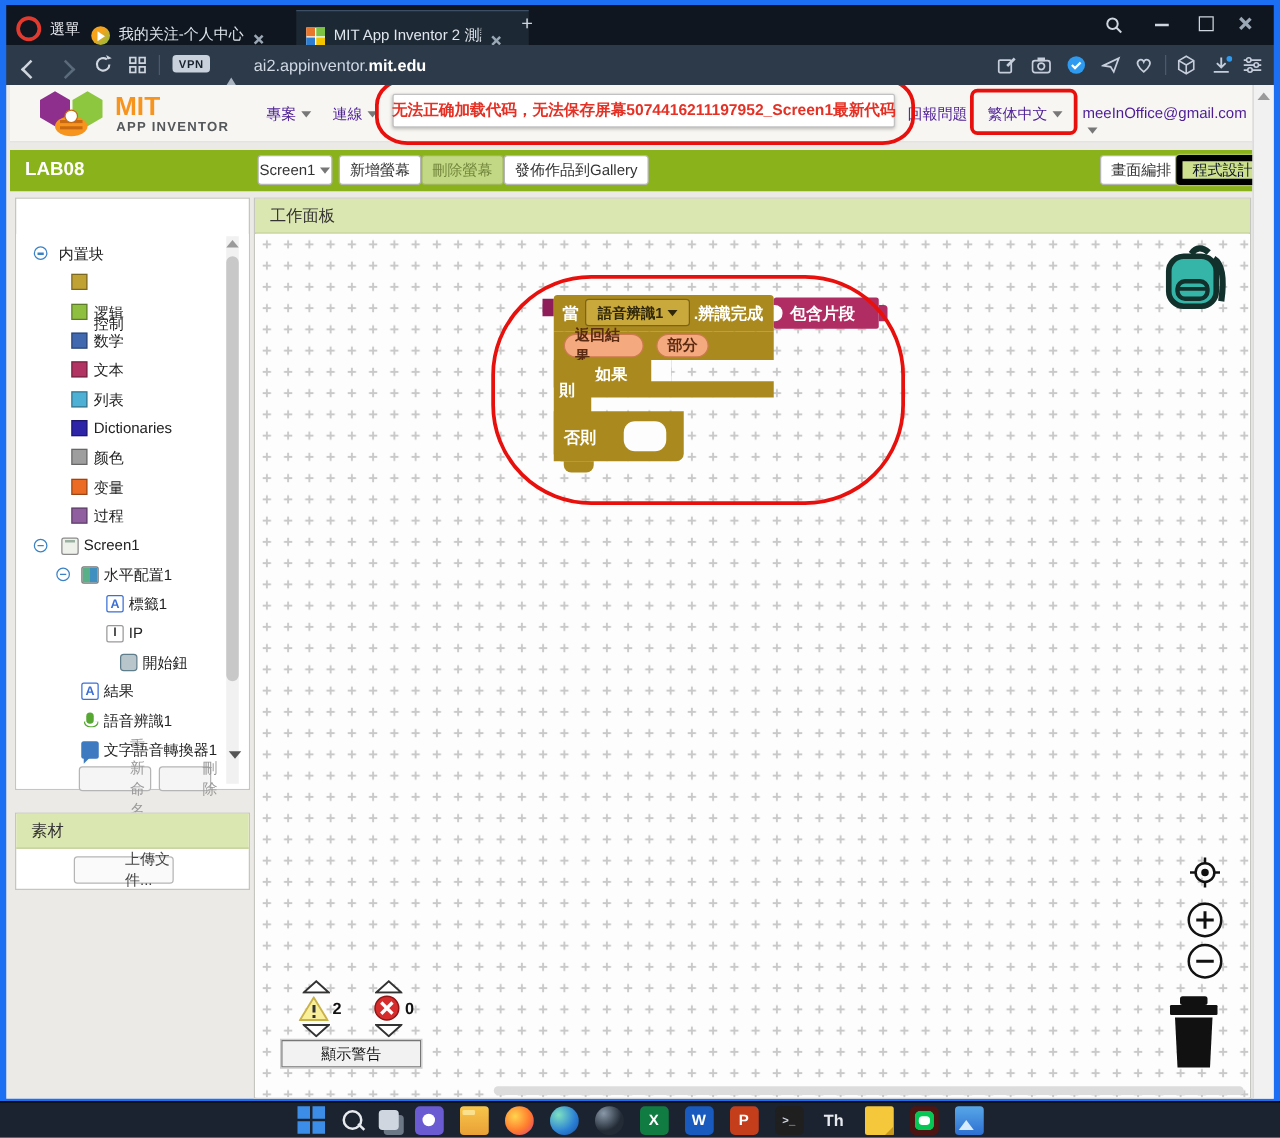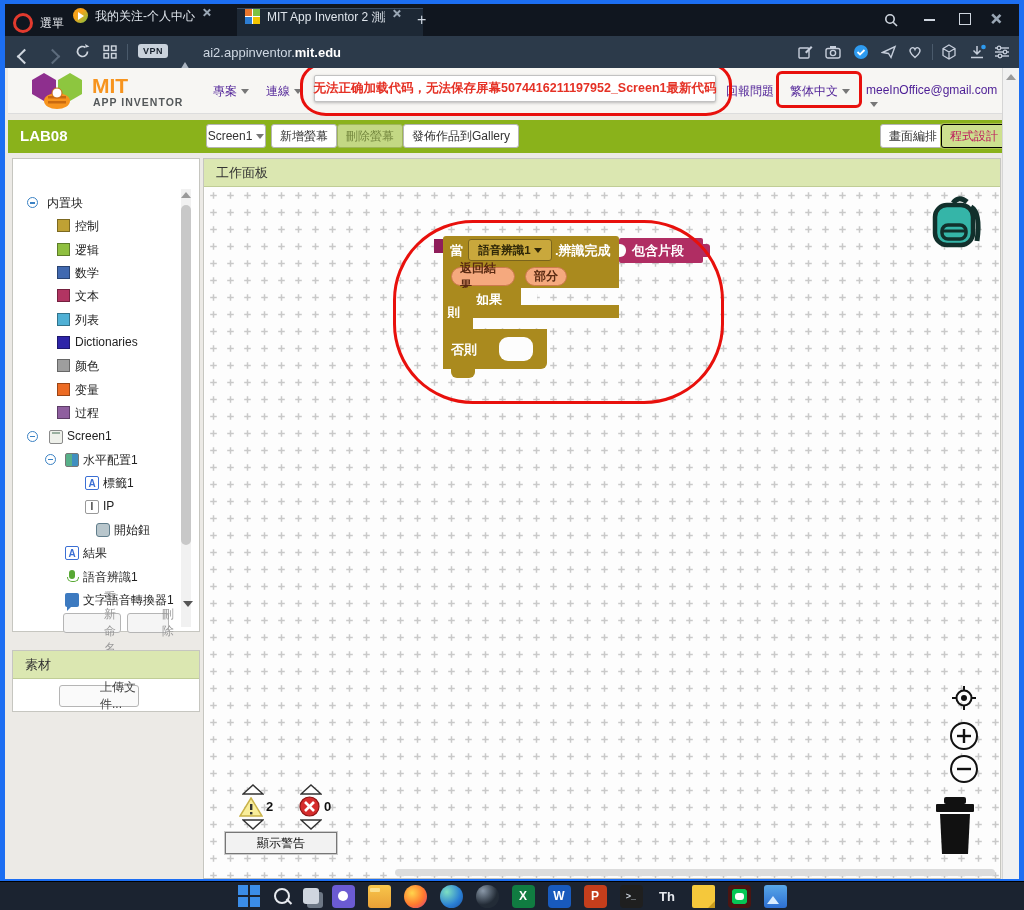--- a/index.html
+++ b/index.html
@@ -3,21 +3,21 @@
 <meta charset="utf-8">
 <style>
   html,body{margin:0;padding:0;background:#444;}
   #screen{position:relative;width:1024px;height:910px;background:#1c6ef2;overflow:hidden;
     font-family:"Liberation Sans","DejaVu Sans",sans-serif;-webkit-font-smoothing:antialiased;}
   .abs{position:absolute;}
   
   #tabbar{position:absolute;left:5px;right:5px;top:4px;height:32px;background:#10161f;}
   #toolbar{position:absolute;left:5px;right:5px;top:36px;height:32px;background:#2c3a4a;}
   #page{position:absolute;left:5px;right:5px;top:68px;height:811px;background:#eceae6;overflow:hidden;}
-  .tab{position:absolute;top:4px;height:28px;display:flex;align-items:flex-start;gap:7px;padding:0 8px;
+  .tab{position:absolute;top:4px;height:28px;display:flex;align-items:flex-end;gap:7px;padding:0 8px;
        color:#dfe5ec;font-size:12px;white-space:nowrap;overflow:hidden;}
   .tab.active{background:#1d2835;border-top:1px solid #3c4f66;}
   .tab .title{overflow:hidden;text-overflow:clip;max-width:118px;}
   .xbars{position:relative;width:9px;height:9px;flex:0 0 9px;}
   .xbars::before,.xbars::after{content:"";position:absolute;left:4px;top:0;width:1.5px;height:9px;background:#9aa7b5;}
   .xbars::before{transform:rotate(45deg);}.xbars::after{transform:rotate(-45deg);}
   .o-logo{width:14px;height:14px;border:3px solid #e23a2e;border-radius:50%;}
   .fav1{width:15px;height:15px;border-radius:50%;background:linear-gradient(135deg,#f7a21b 40%,#7dc242);position:relative;}
   .fav1::after{content:"";position:absolute;left:5px;top:4px;border-left:6px solid #fff;border-top:4px solid transparent;border-bottom:4px solid transparent;}
   .fav2{width:15px;height:15px;background:
@@ -40,21 +40,21 @@
   #error-ellipse{position:absolute;left:292px;top:-6px;width:426px;height:48px;border:3px solid #e8100c;border-radius:26px/22px;z-index:40;pointer-events:none;}
   #error-box{position:absolute;left:306px;top:7px;width:400px;height:25px;background:#fff;border:1px solid #c2c2c2;border-radius:2px;
     box-shadow:0 1px 3px rgba(0,0,0,.25);display:flex;align-items:center;justify-content:center;z-index:35;}
   #error-box span{color:#e53125;font-size:12.5px;font-weight:bold;white-space:nowrap;}
   #lang-frame{position:absolute;left:768px;top:3px;width:80px;height:31px;border:3px solid #e8100c;border-radius:6px;z-index:40;pointer-events:none;}
   
   #green-bar{position:absolute;left:3px;top:52px;width:994px;height:33px;background:#8ab21b;}
   .gbtn{position:absolute;top:4px;height:24px;background:#fff;border:1px solid #b5b5b5;border-radius:3px;
         font-size:12px;color:#333;display:flex;align-items:center;justify-content:center;padding:0 8px;box-sizing:border-box;white-space:nowrap;}
   .gbtn.pale{background:#c3d884;color:#75883f;border-color:#9fb65a;}
-  .gbtn.sel{background:#cde08f;color:#be185d;border:1px solid #000000;box-shadow:0 0 0 1px #aec355;}
+  .gbtn.sel{background:#cde08f;color:#0f172a;border:5px solid #000000;box-shadow:0 0 0 1px #aec355;}
   
   .panel{position:absolute;background:#fff;border:1px solid #c6c6c0;box-sizing:border-box;}
   .panel-head{height:28px;background:#dbe7b1;border-bottom:1px solid #c0cd96;display:flex;align-items:center;
               font-size:13px;color:#333;padding-left:12px;box-sizing:border-box;}
   .tree-body{position:absolute;left:0;top:28px;right:0;bottom:0;background:#fff;}
   .trow{position:absolute;height:20px;font-size:12px;color:#222;white-space:nowrap;}
   .trow .lbl{position:absolute;top:2px;}
   .toggle{position:absolute;top:4px;width:11px;height:11px;border:1px solid #3b82c4;border-radius:50%;box-sizing:border-box;}
   .toggle::after{content:"";position:absolute;left:2px;top:4px;width:5px;height:1.5px;background:#3b82c4;}
   .psq{position:absolute;top:3px;width:13px;height:13px;border:1px solid rgba(0,0,0,.35);box-sizing:border-box;}
@@ -275,21 +275,21 @@
         </div>
         <span class="sarrow dn" style="left:170px;top:414px;"></span>
         <div class="smallbtn" style="left:50px;top:426px;width:58px;">重新命名</div>
         <div class="smallbtn" style="left:114px;top:426px;width:36px;">刪除</div>
       <div class="trow" style="left: 0px; top: 6px; width: 166px;">
             <span class="toggle" style="left: 14px;"></span>
             <span class="lbl" style="left: 34px;">内置块</span>
           </div>
           <div class="trow" style="left: 0px; top: 29.35px; width: 166px;">
             <span class="psq" style="left: 44px; background: rgb(191, 161, 52);"></span>
-            <span class="lbl" style="left: 62px;">控制</span>
+            <span class="lbl" style="left: 62px; margin-top: 33px;">控制</span>
           </div>
           <div class="trow" style="left: 0px; top: 52.7px; width: 166px;">
             <span class="psq" style="left: 44px; background: rgb(143, 191, 63);"></span>
             <span class="lbl" style="left: 62px;">逻辑</span>
           </div>
           <div class="trow" style="left: 0px; top: 76.05px; width: 166px;">
             <span class="psq" style="left: 44px; background: rgb(65, 105, 176);"></span>
             <span class="lbl" style="left: 62px;">数学</span>
           </div>
           <div class="trow" style="left: 0px; top: 99.4px; width: 166px;">

